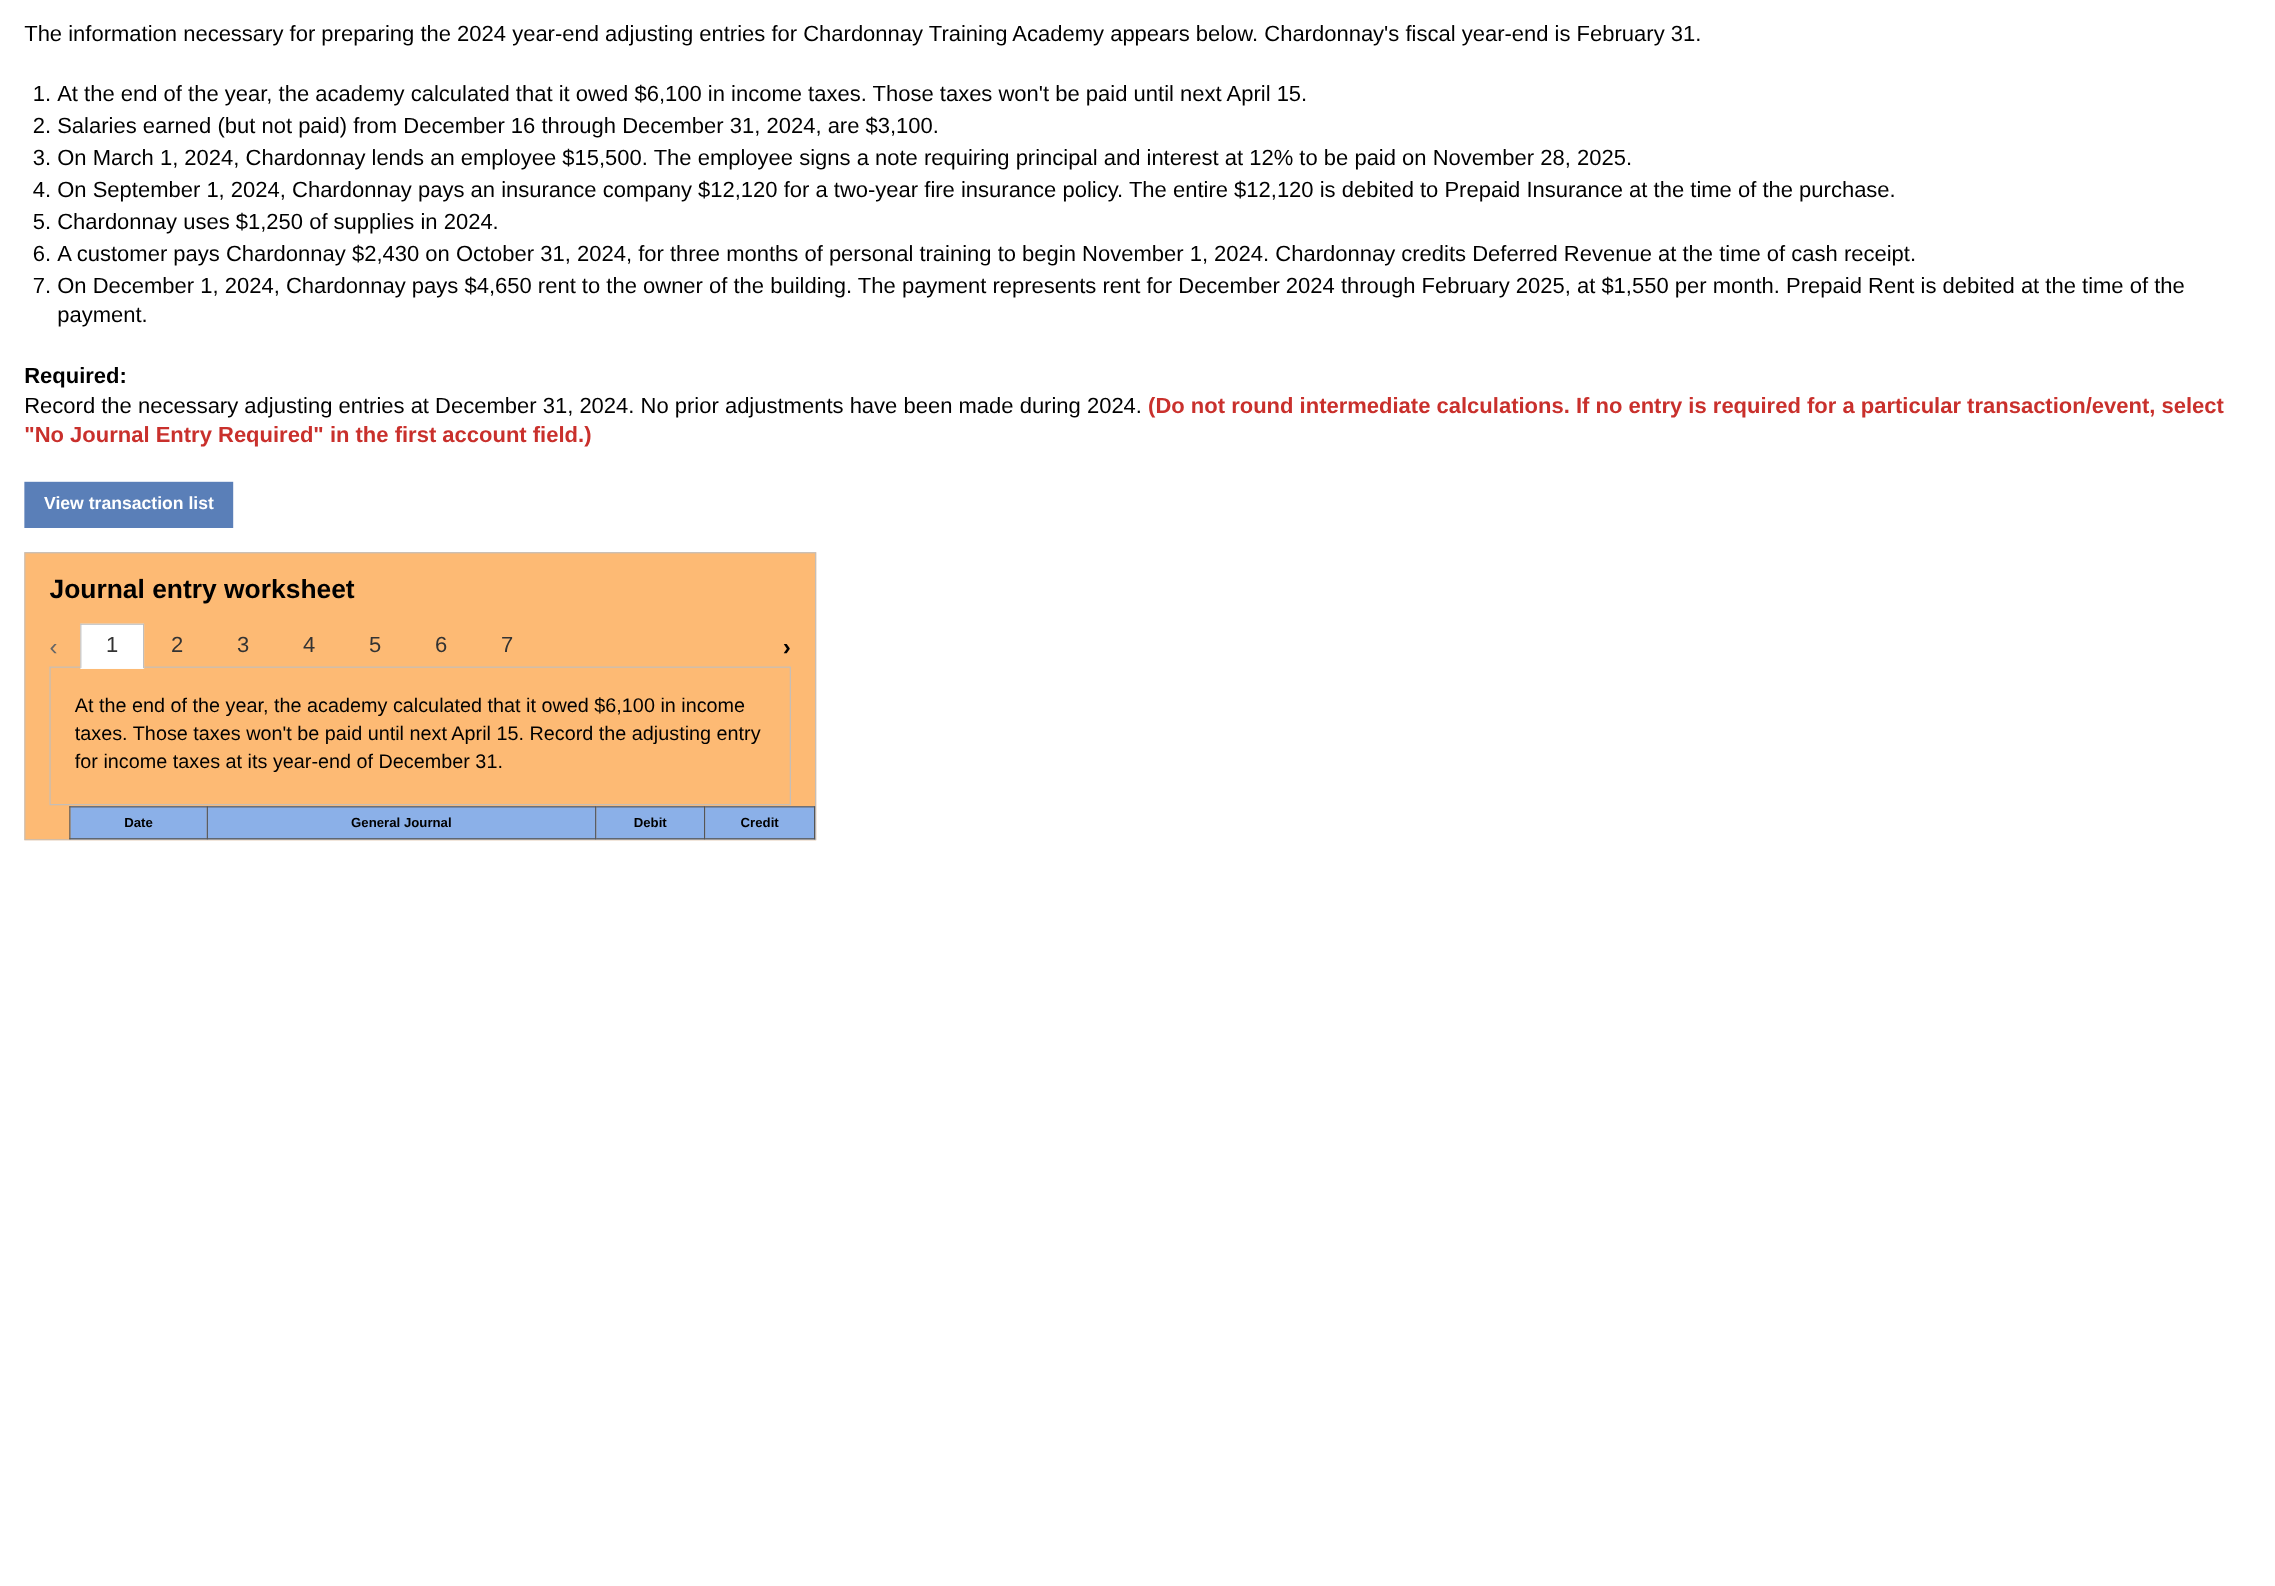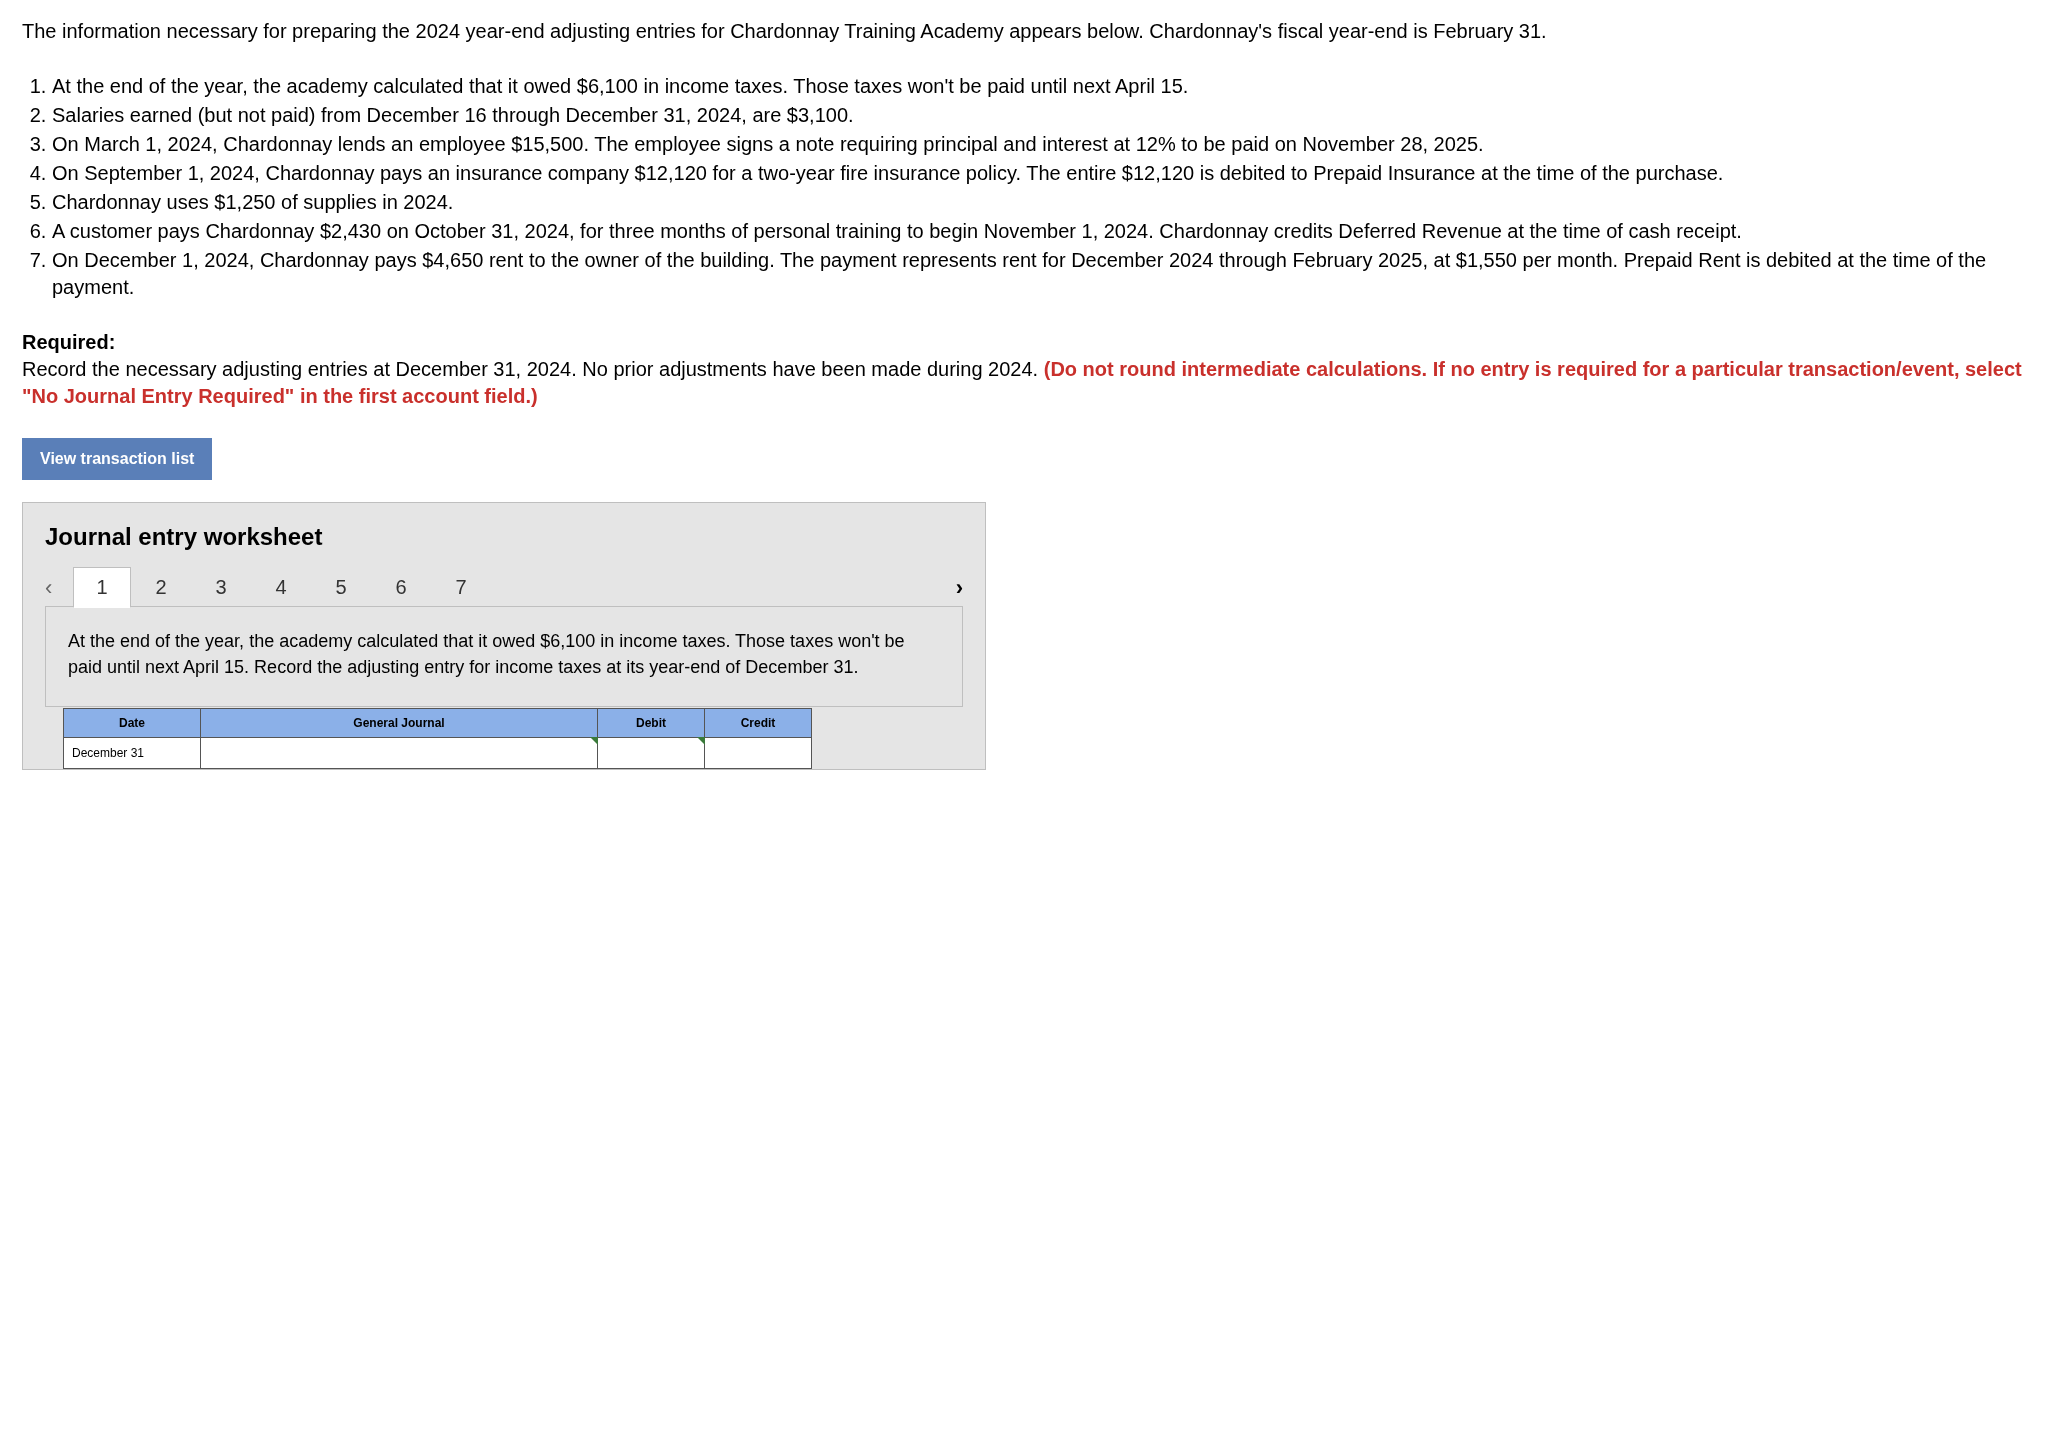--- a/index.html
+++ b/index.html
@@ -37,24 +37,24 @@
     font-weight: bold;
     font-size: 16px;
     padding: 12px 18px;
     border: none;
     cursor: pointer;
     margin-bottom: 22px;
     font-family: inherit;
   }
   .worksheet-panel {
     border: 1px solid #bfbfbf;
-    width: 964px;
+    width: 720px;
     padding: 18px 0 0 0;
     box-sizing: border-box;
-    background: #e5e5e5;
+    background: #fdba74;
   }
   .ws-title {
     font-family: Verdana, Geneva, sans-serif;
     font-weight: bold;
     font-size: 24px;
     margin: 0 22px 14px 22px;
   }
   .tab-row {
     display: flex;
     align-items: center;
@@ -194,24 +194,18 @@
 
 
   <table class="je-table">
     <tbody>
         <tr>
       <th class="col-date">Date</th>
       <th class="col-gj">General Journal</th>
       <th class="col-amt">Debit</th>
       <th class="col-amt">Credit</th>
     </tr>
-    <tr>
-      <td class="col-date">December 31</td>
-      <td class="col-gj cell-marker"></td>
-      <td class="col-amt cell-marker"></td>
-      <td class="col-amt"></td>
-    </tr>
   </tbody>
     </table>
 </div>
 
 
 
 
 </body></html>

